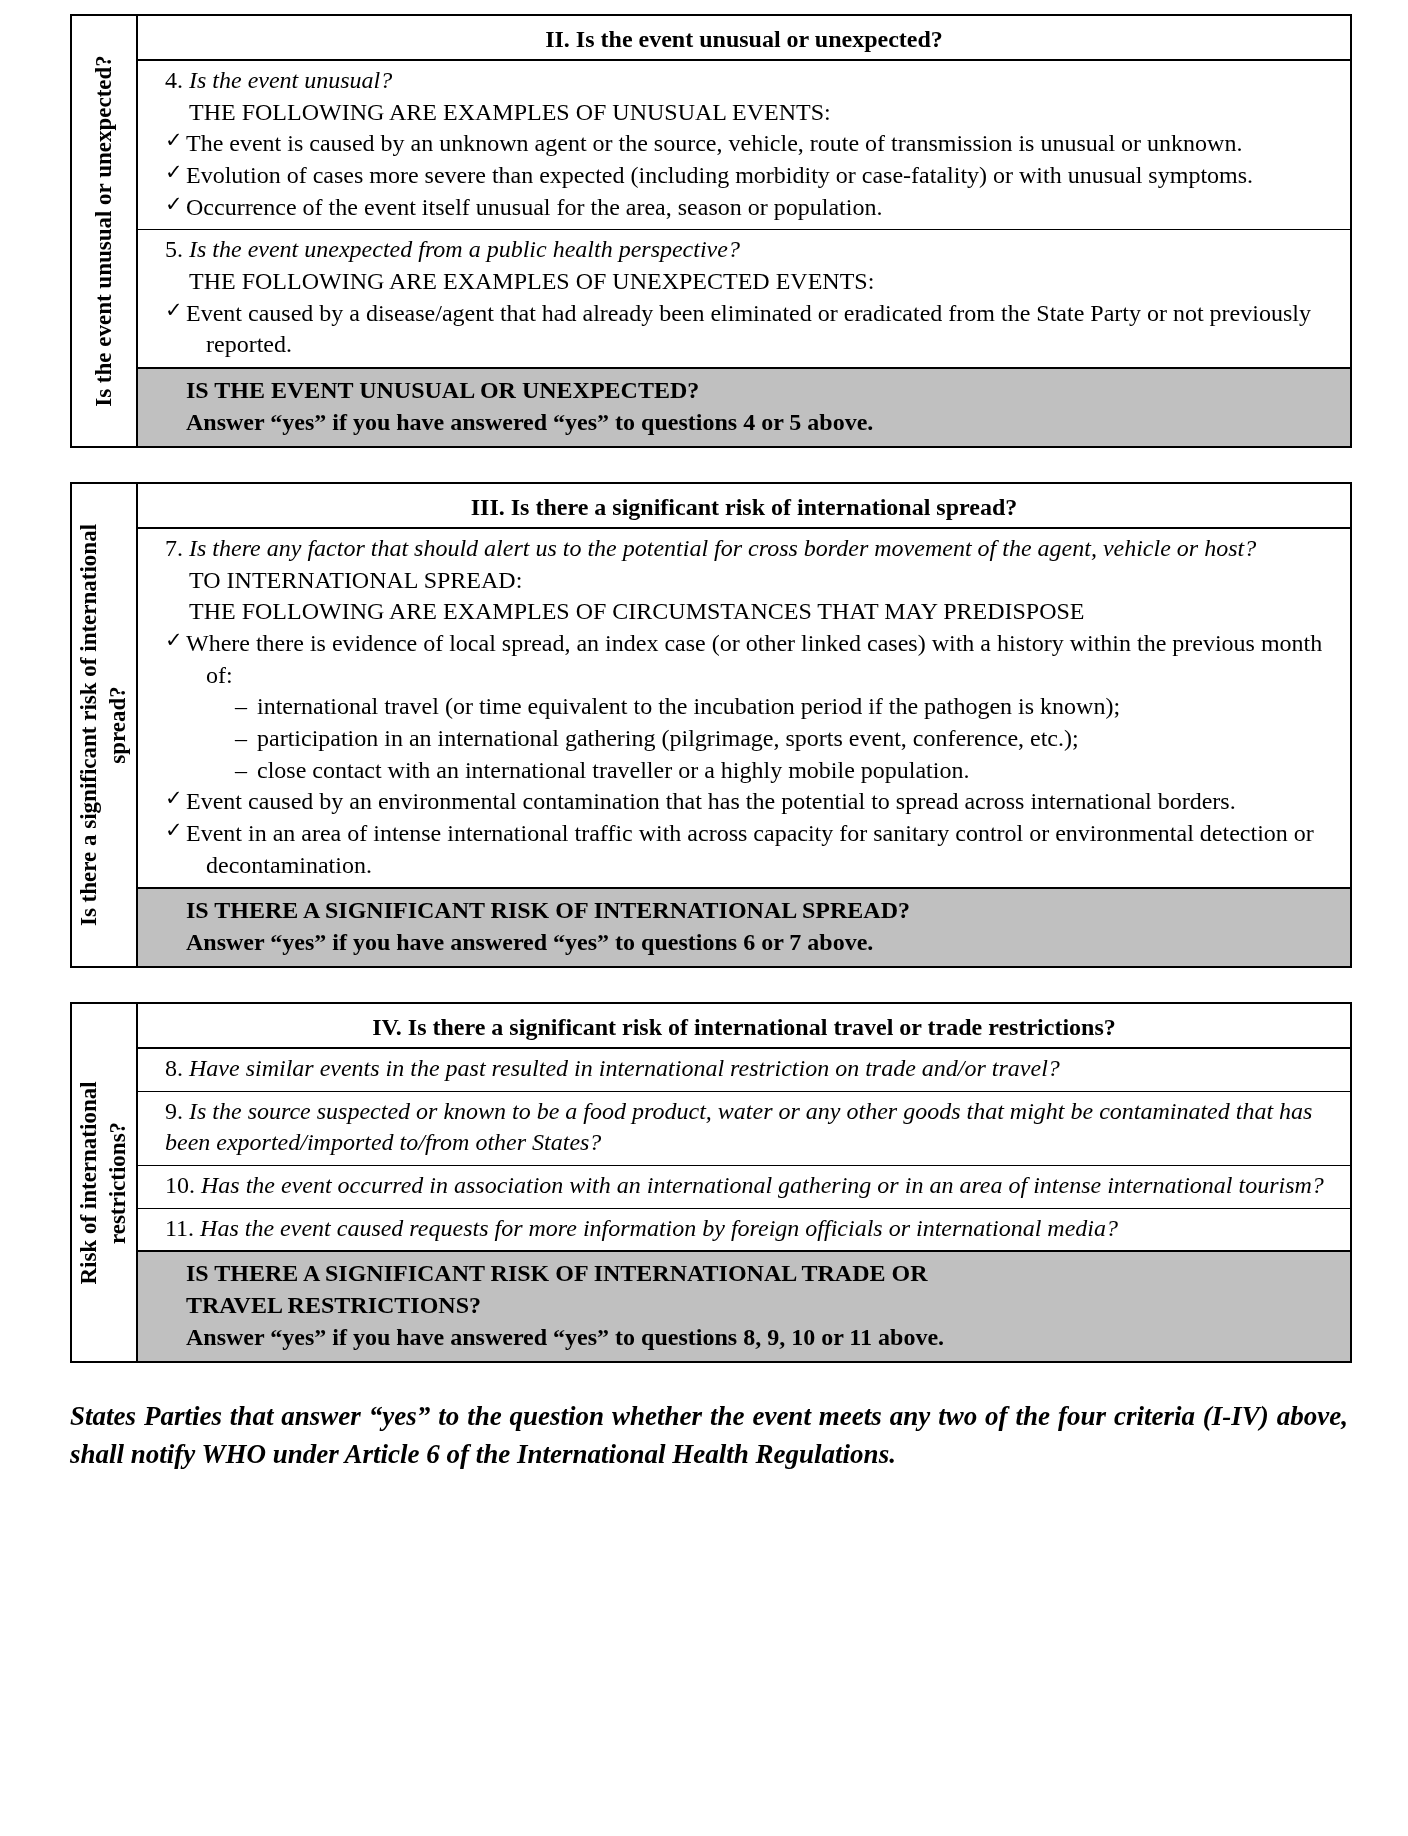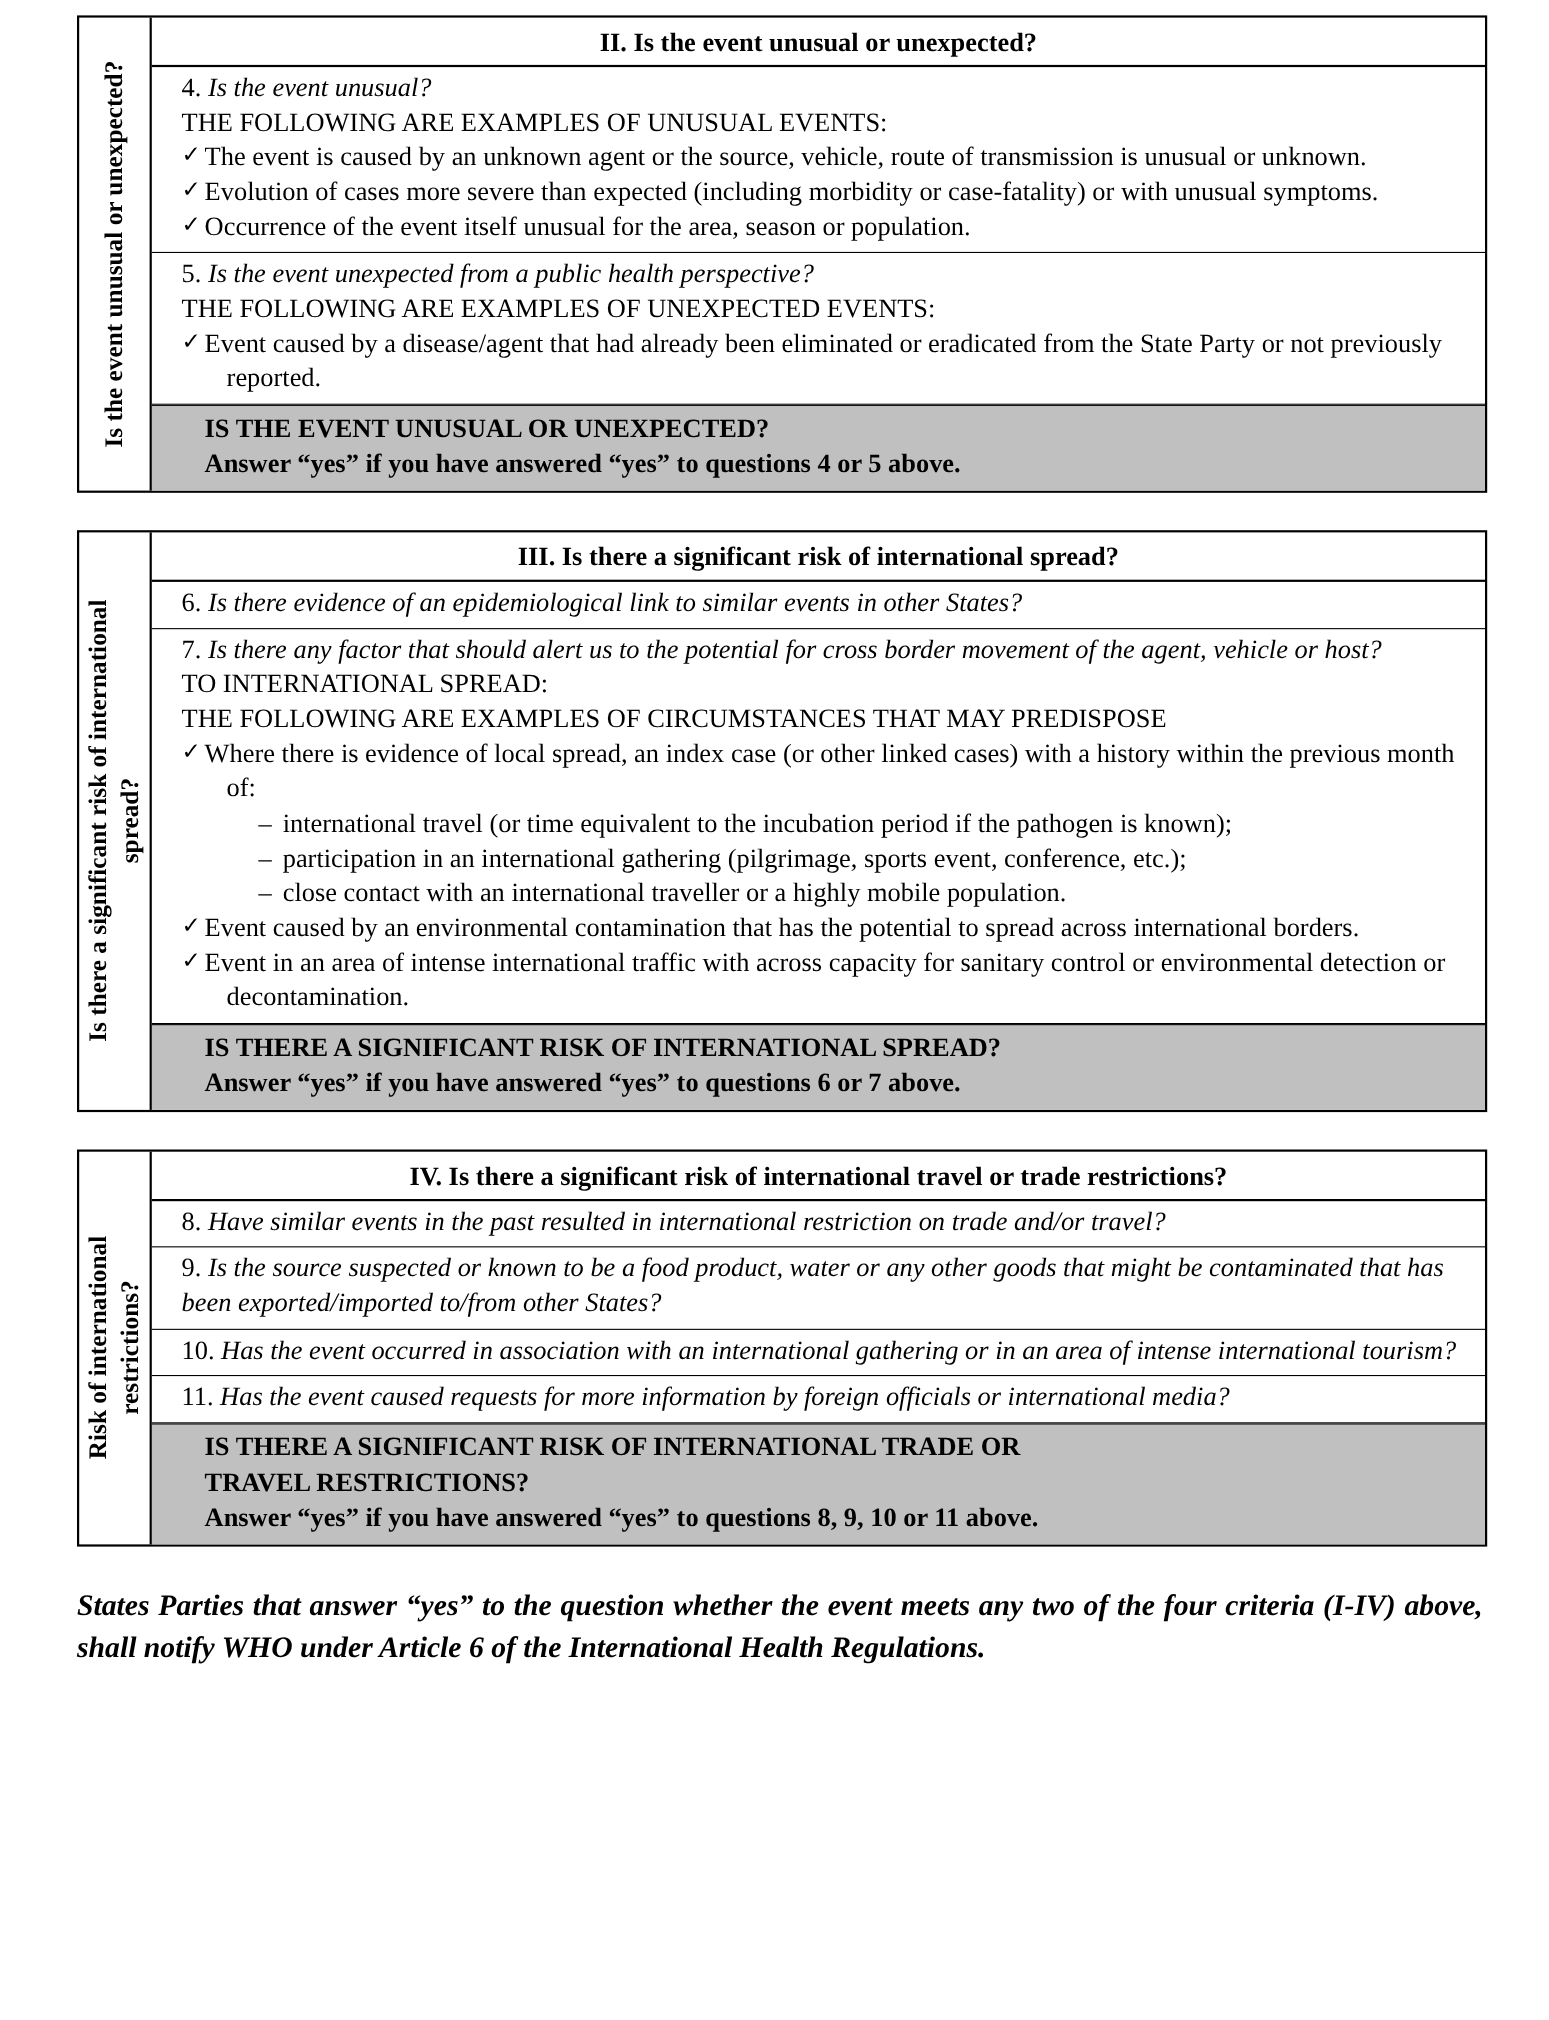--- a/index.html
+++ b/index.html
@@ -75,20 +75,21 @@
   }
   .cell:last-child { border-bottom: none; }
 
   .q-italic {
     font-style: italic;
   }
   .q-num { font-style: normal; }
 
   .caps {
     font-style: normal;
+    margin-left: 24px;
   }
 
   
   ul.checks {
     list-style: none;
     margin: 0;
     padding: 0;
   }
   ul.checks > li {
     position: relative;
@@ -195,24 +196,20 @@
     </div>
   </div>
 
   <div class="section">
     <div class="sidebar">
       <div class="sidebar-inner two-line">Is there a significant risk of international spread?</div>
     </div>
     <div class="body-col">
       <div class="sect-head">III. Is there a significant risk of international spread?</div>
 
-      <div class="cell">
-        <span class="q-num">6.</span>
-        <span class="q-italic">Is there evidence of an epidemiological link to similar events in other States?</span>
-      </div>
 
       <div class="cell">
         <div>
           <span class="q-num">7.</span>
           <span class="q-italic">Is there any factor that should alert us to the potential for cross border movement of the agent, vehicle or host?</span>
         </div>
         <div class="caps">TO INTERNATIONAL SPREAD:</div>
         <div class="caps">THE FOLLOWING ARE EXAMPLES OF CIRCUMSTANCES THAT MAY PREDISPOSE</div>
         <ul class="checks">
           <li>

